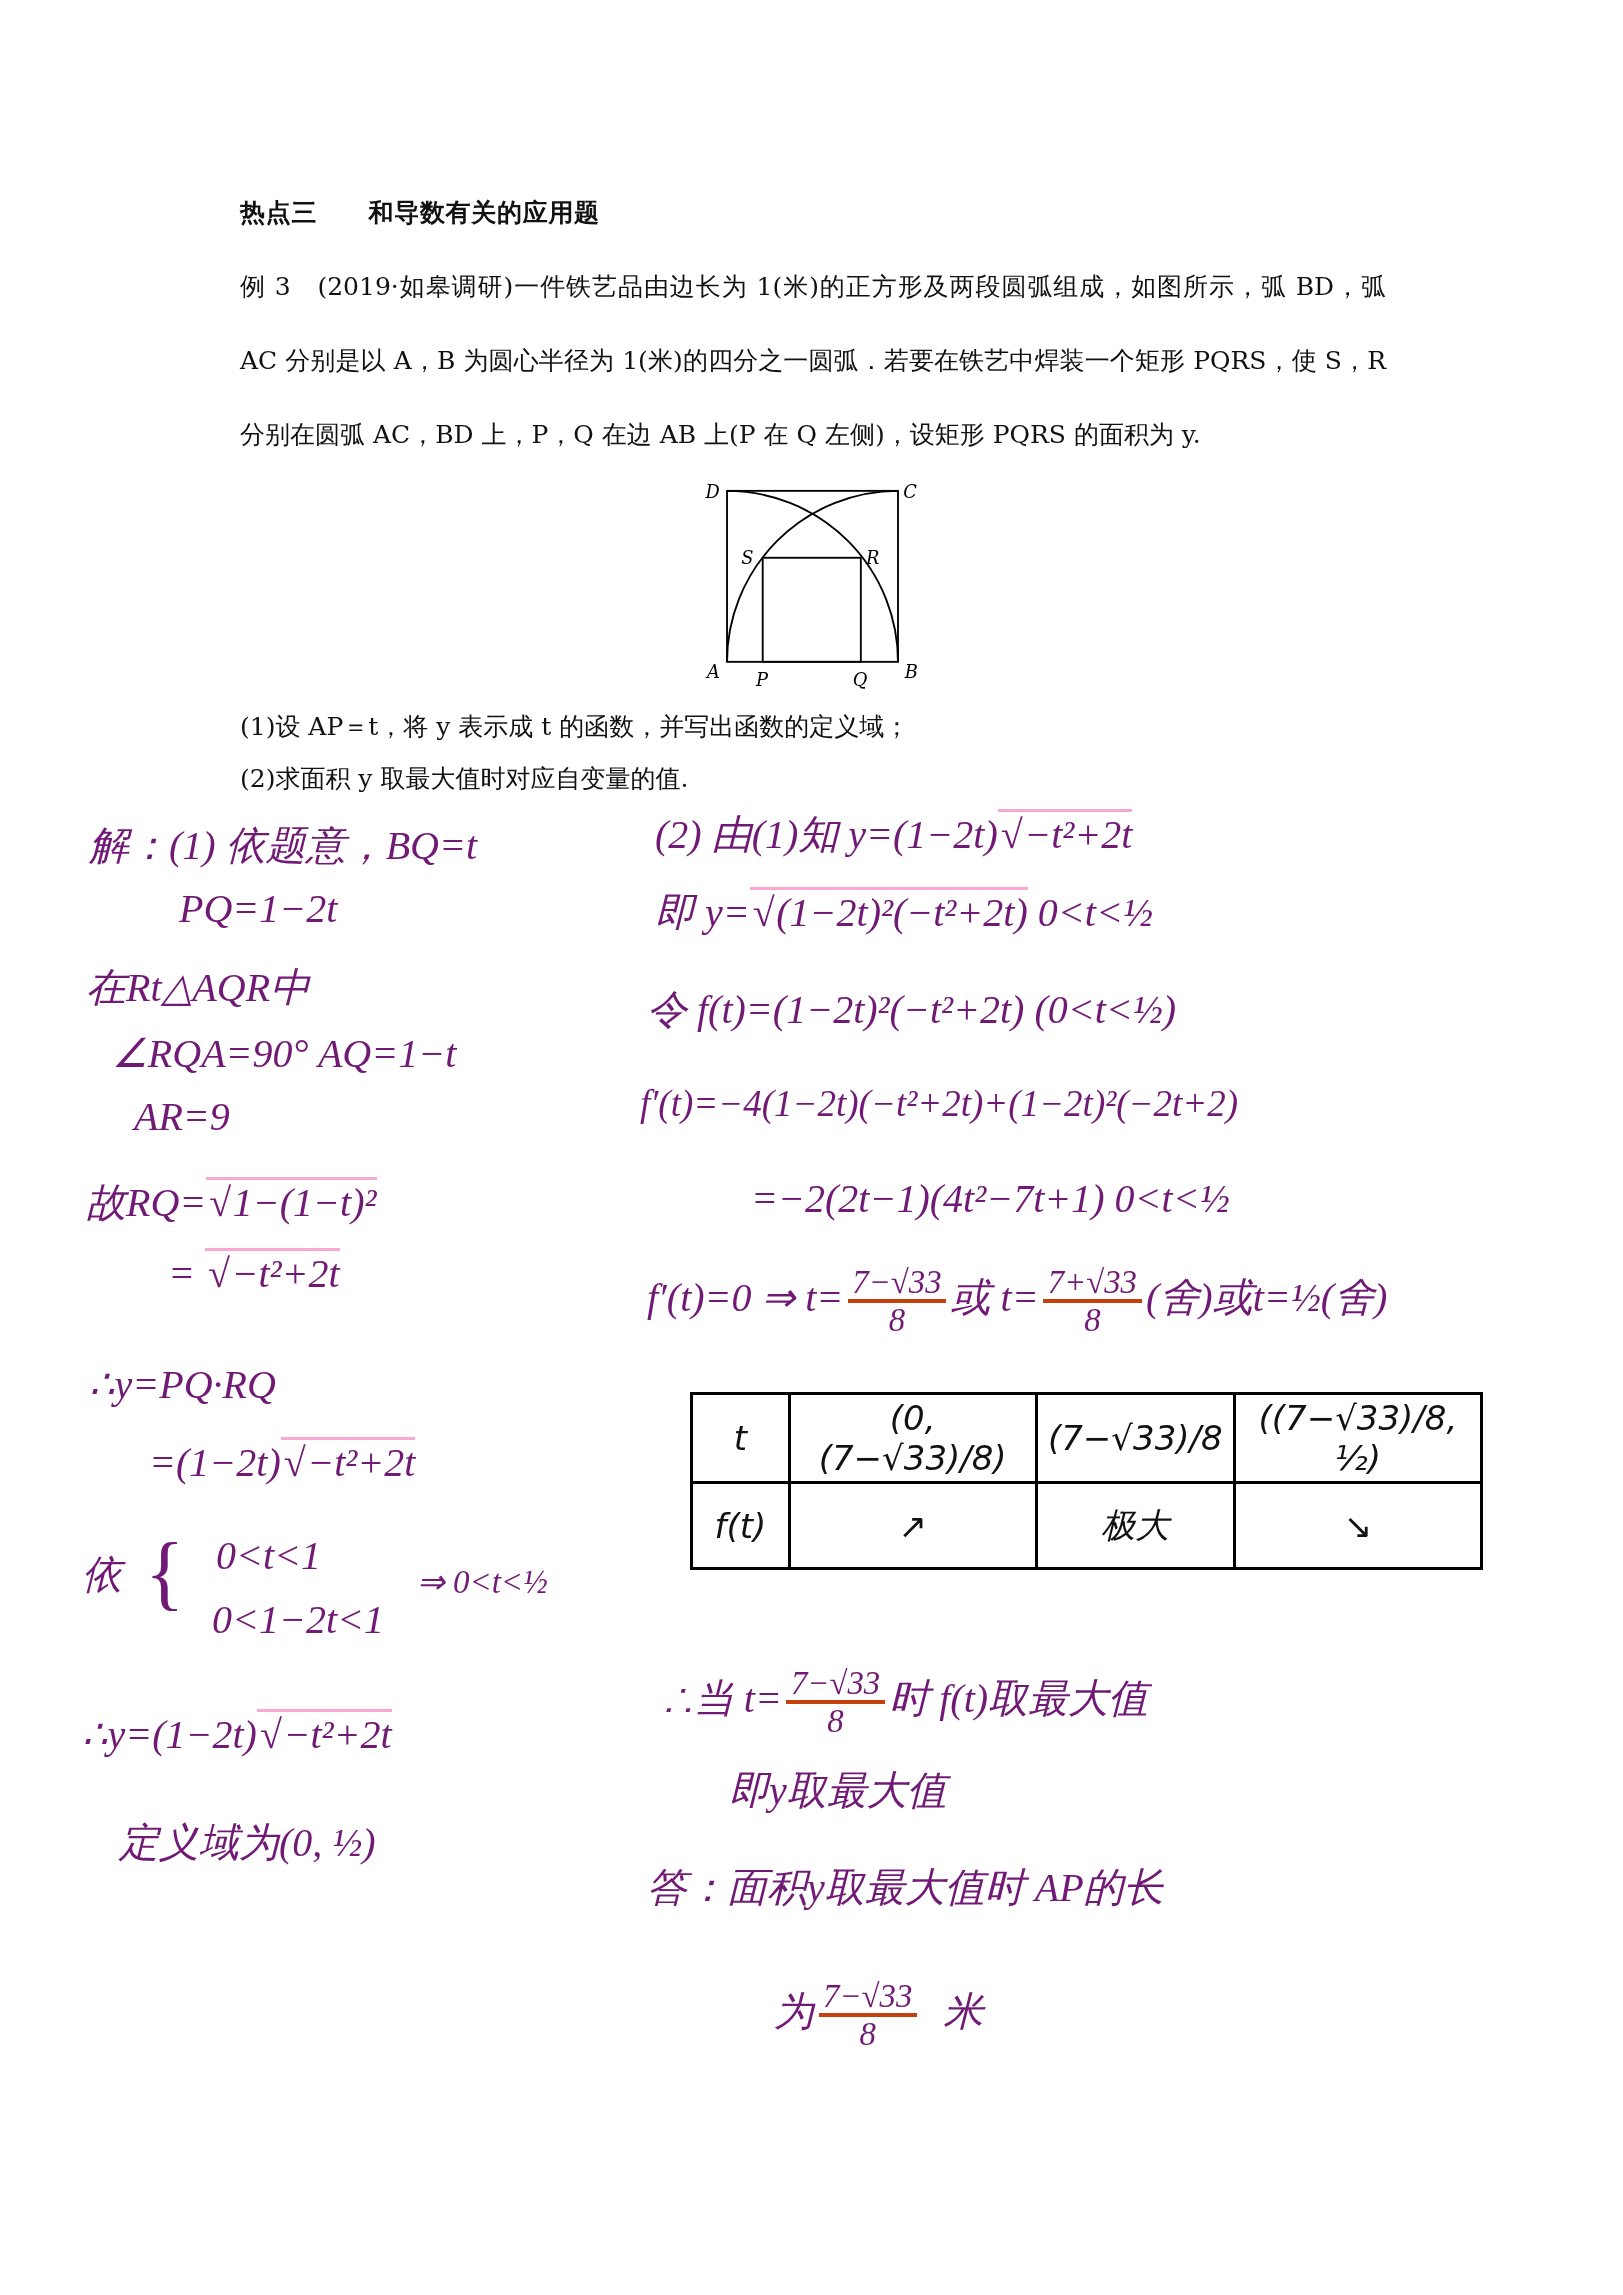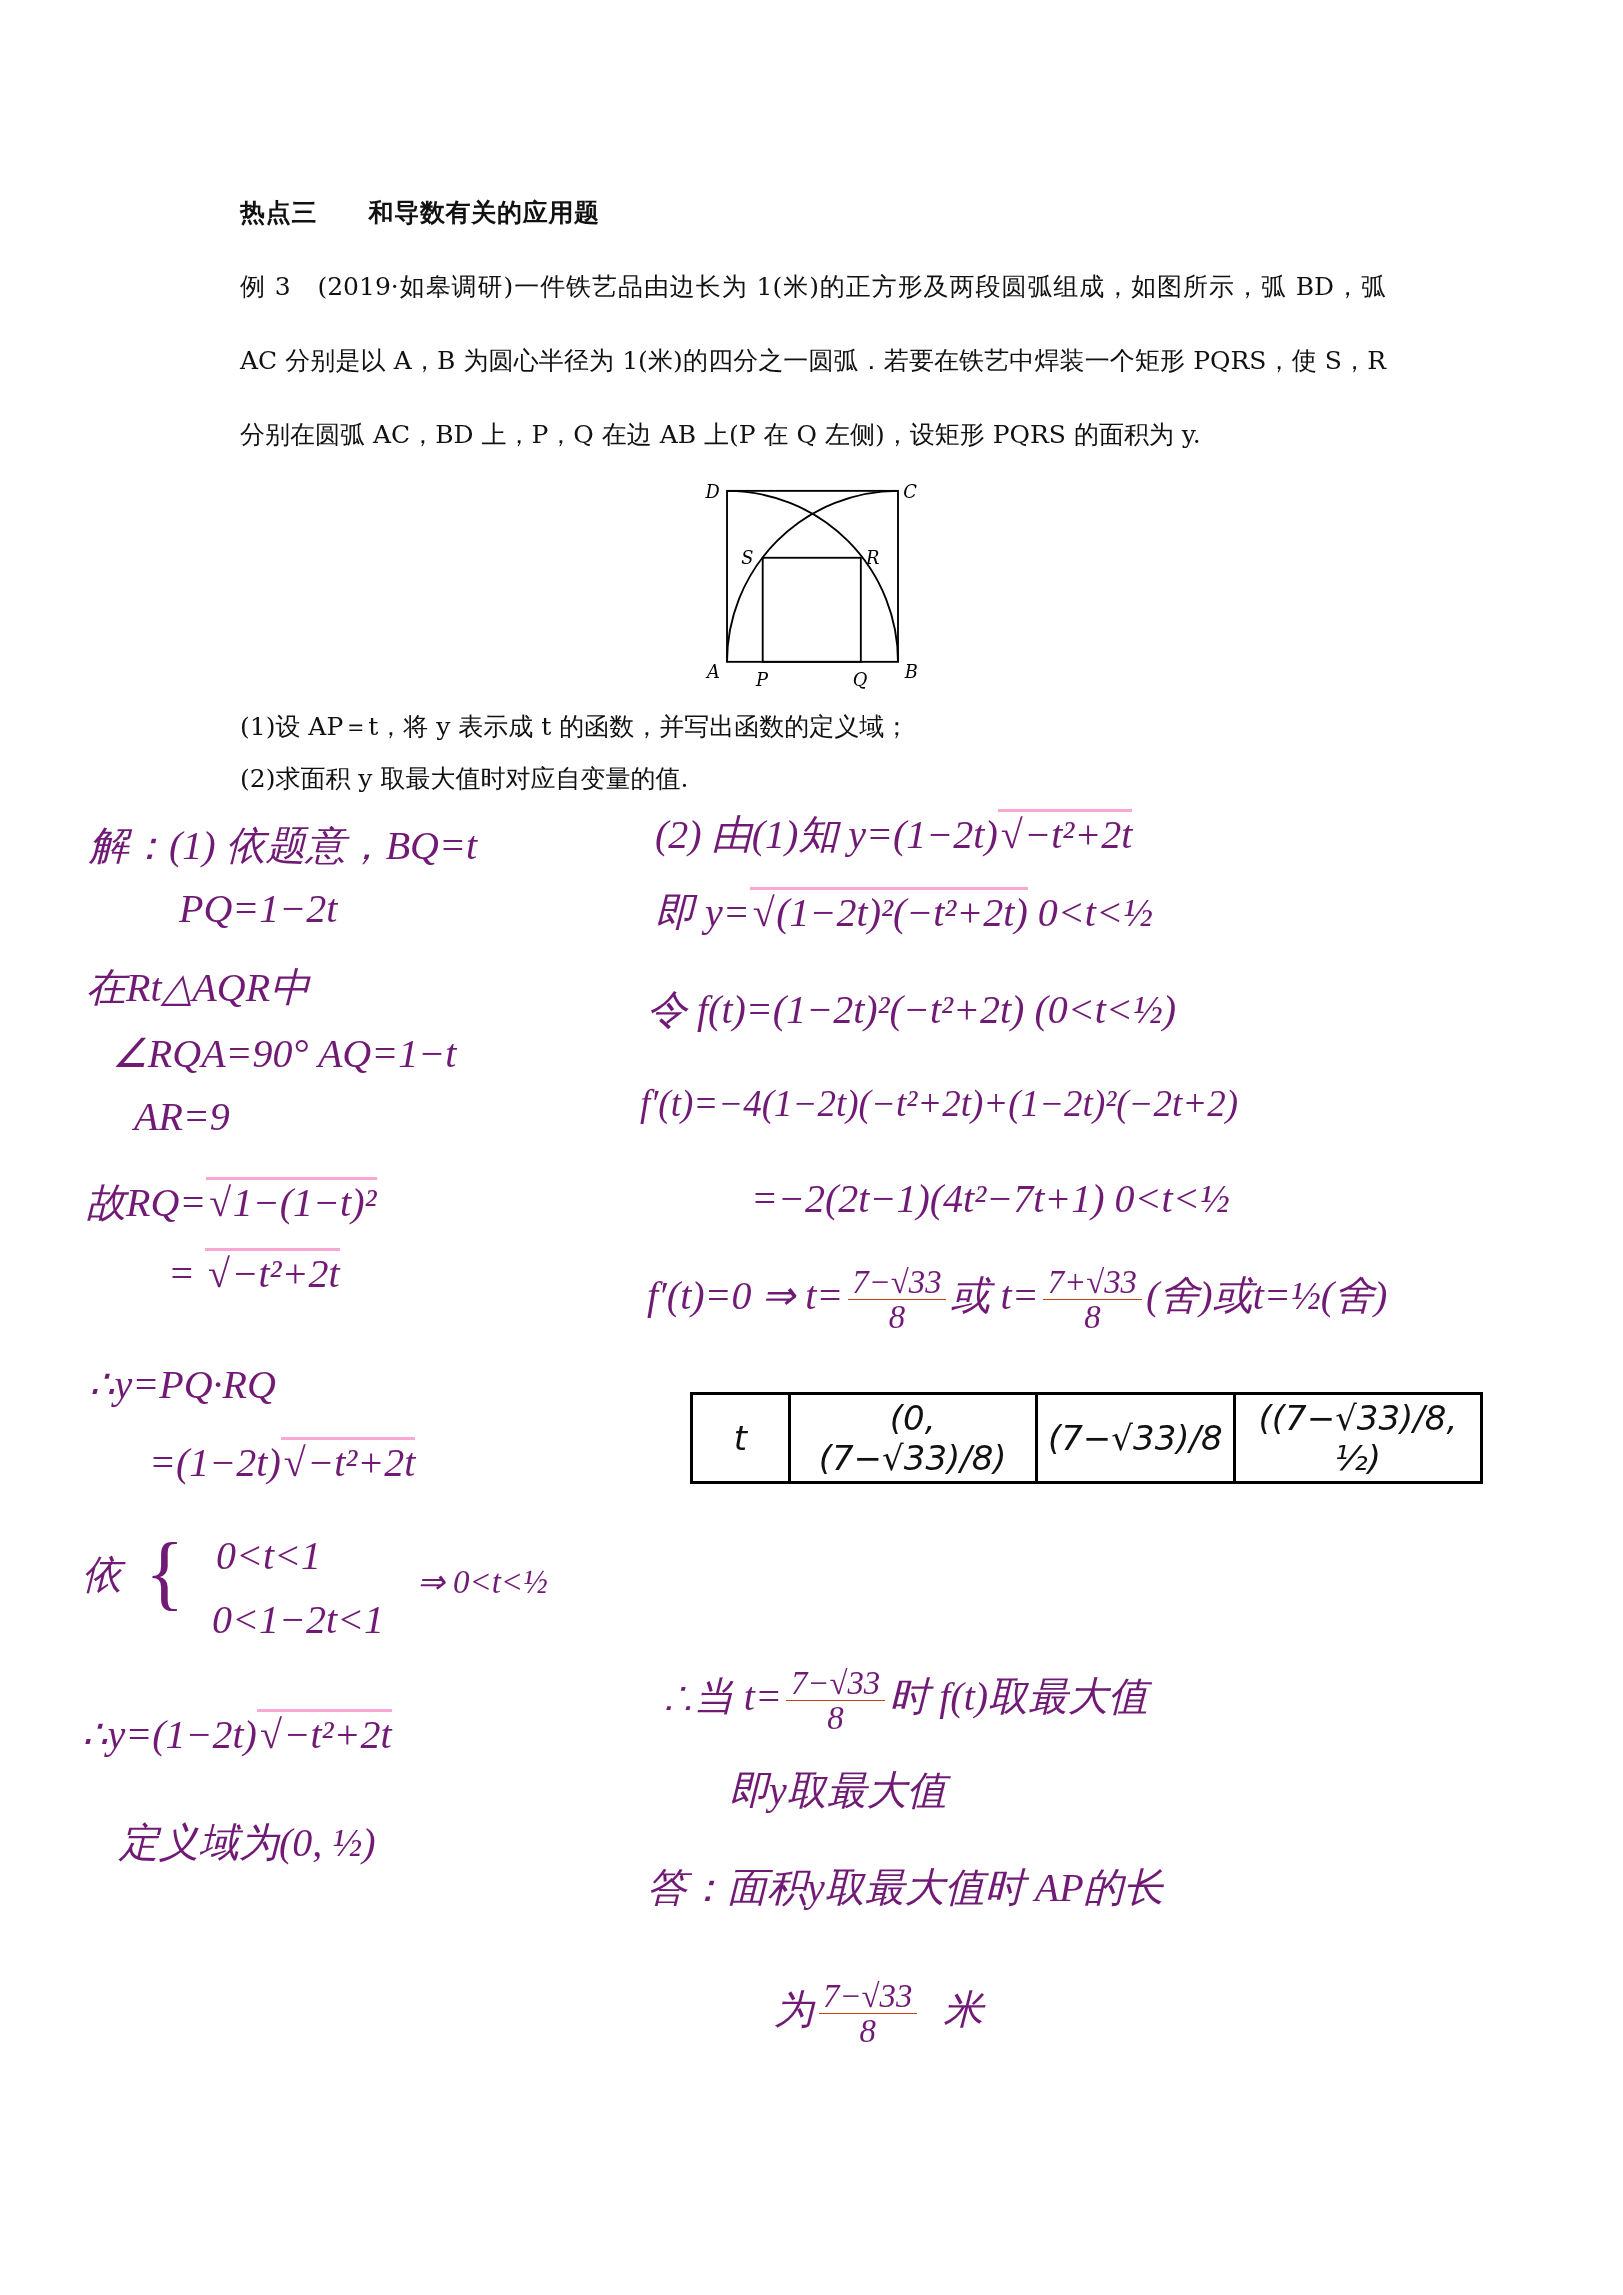--- a/index.html
+++ b/index.html
@@ -4,21 +4,21 @@
 <style>
   html, body { margin:0; padding:0; background:#ffffff; }
   body { width:1624px; height:2295px; position:relative; overflow:hidden; color:#111; font-family:"DejaVu Serif", serif; }
   .abs { position:absolute; }
   .heading { left:240px; top:196px; font-family:"DejaVu Sans", sans-serif; font-weight:bold; font-size:25px; letter-spacing:0.7px; white-space:pre; }
   .problem { left:240px; top:250px; width:1146px; font-size:25px; line-height:74px; text-align:justify; }
   .q { left:240px; font-size:25px; white-space:nowrap; }
   .figure { left:695px; top:476px; }
   .hw { position:absolute; font-family:Liberation Serif, serif; font-size:40px; font-style:italic; white-space:nowrap; color:#701a75; }
   .frac { display:inline-flex; flex-direction:column; align-items:center; vertical-align:middle; line-height:1.05; font-size:0.82em; margin:0 4.5px; }
-  .frac .num { border-bottom:1px solid #c2410c; padding:0 4.5px; }
+  .frac .num { border-bottom:4px solid #c2410c; padding:0 4.5px; }
   .sqrt { border-top:3px solid #f9a8d4; padding-left:3px;margin-top:16px; }
   .sqrt::before { content:"√"; margin-right:1.5px; }
   table.var { position:absolute; left:690px; top:1392px; border-collapse:collapse; font-family:"DejaVu Sans", sans-serif; font-style:italic; font-size:34px; }
   table.var td { border:3px solid #000; text-align:center; padding:3px 10.4px; height:77px; }
 </style>
 </head>
 <body>
 
 <div class="abs heading">热点三　　和导数有关的应用题</div>
 
@@ -98,20 +98,26 @@
   </div>
 
   <table class="var">
     <tbody>
         <tr>
       <td style="width:74px">t</td>
       <td style="width:223px">(0, (7−√33)/8)</td>
       <td style="width:134px">(7−√33)/8</td>
       <td style="width:223px">((7−√33)/8, ½)</td>
     </tr>
+    <tr>
+      <td>f(t)</td>
+      <td>↗</td>
+      <td>极大</td>
+      <td>↘</td>
+    </tr>
   </tbody>
     </table>
 
   <div class="hw" style="left:662px;top:1666px">
     <span>∴当 t=</span><span class="frac">
         <span class="num">7−√33</span>
         <span>8</span>
       </span><span>时 f(t)取最大值</span>
   </div>
   <div class="hw" style="left:729px;top:1763px">即y取最大值</div>

